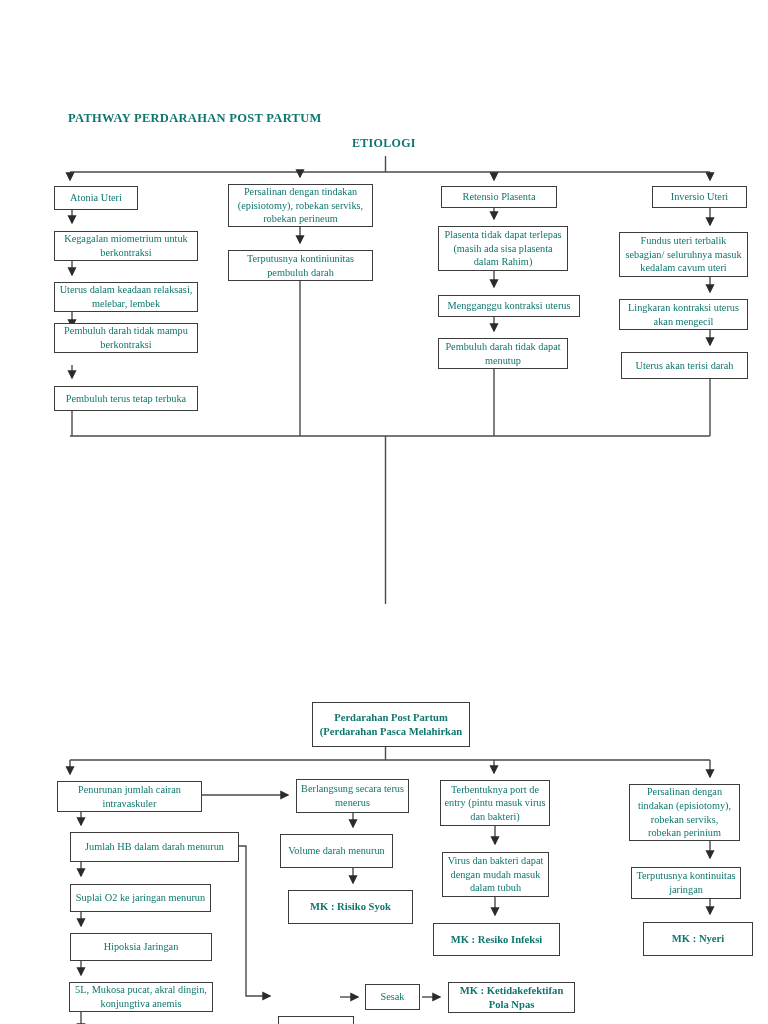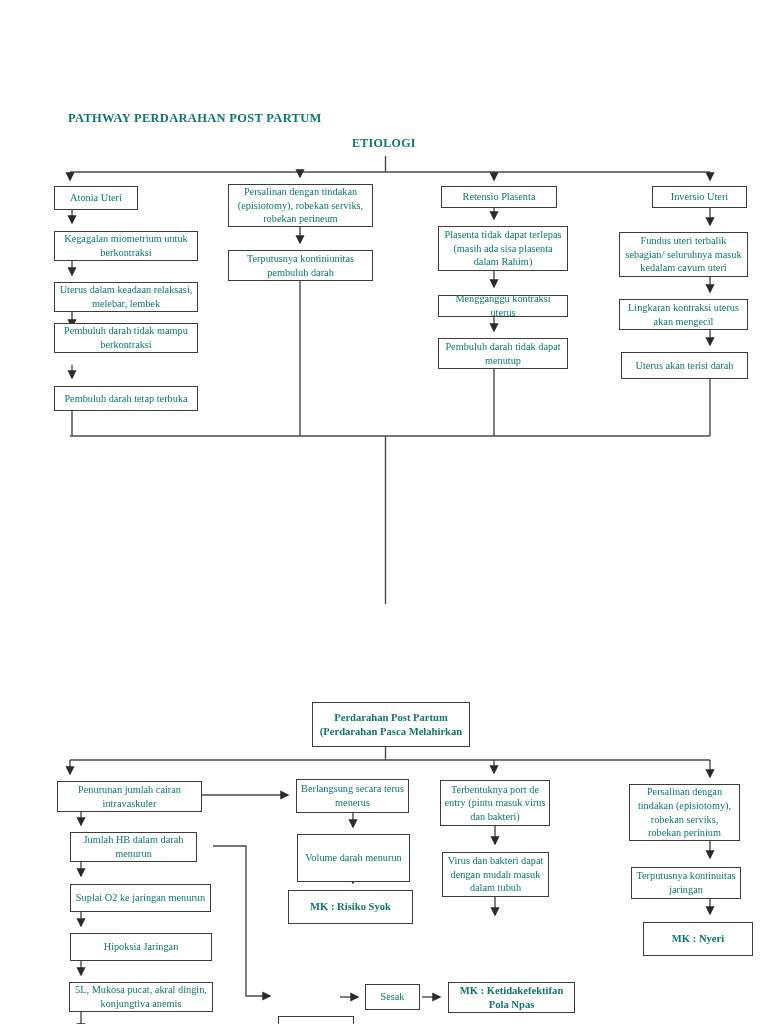--- a/index.html
+++ b/index.html
@@ -88,55 +88,56 @@
     </g>
   </svg>
 
   <div class="title" style="left:68px;top:67px">PATHWAY PERDARAHAN POST PARTUM</div>
   <div class="heading" style="left:352px;top:92px">ETIOLOGI</div>
 
   <div class="bx" style="left:54px;top:142px;width:84px;height:24px">Atonia Uteri</div>
   <div class="bx" style="left:54px;top:187px;width:144px;height:30px">Kegagalan miometrium untuk berkontraksi</div>
   <div class="bx" style="left:54px;top:238px;width:144px;height:30px">Uterus dalam keadaan relaksasi, melebar, lembek</div>
   <div class="bx" style="left:54px;top:279px;width:144px;height:30px">Pembuluh darah tidak mampu berkontraksi</div>
-  <div class="bx" style="left:54px;top:342px;width:144px;height:25px">Pembuluh darah tetap terbuka</div>
+  <div class="bx" style="left:54px;top:342px;width:144px;height:25px">Pembuluh terus tetap terbuka</div>
 
   <div class="bx" style="left:228px;top:140px;width:145px;height:43px">Persalinan dengan tindakan (episiotomy), robekan serviks, robekan perineum</div>
   <div class="bx" style="left:228px;top:206px;width:145px;height:31px">Terputusnya kontiniunitas pembuluh darah</div>
 
   <div class="bx" style="left:441px;top:142px;width:116px;height:22px">Retensio Plasenta</div>
   <div class="bx" style="left:438px;top:182px;width:130px;height:45px">Plasenta tidak dapat terlepas (masih ada sisa plasenta dalam Rahim)</div>
-  <div class="bx" style="left:438px;top:251px;width:130px;height:22px">Mengganggu kontraksi uterus</div>
+  <div class="bx" style="left:438px;top:251px;width:142px;height:22px">Mengganggu kontraksi uterus</div>
   <div class="bx" style="left:438px;top:294px;width:130px;height:31px">Pembuluh darah tidak dapat menutup</div>
 
   <div class="bx" style="left:652px;top:142px;width:95px;height:22px">Inversio Uteri</div>
   <div class="bx" style="left:619px;top:255px;width:129px;height:31px">Lingkaran kontraksi uterus akan mengecil</div>
   <div class="bx" style="left:619px;top:188px;width:129px;height:45px">Fundus uteri terbalik sebagian/ seluruhnya masuk kedalam cavum uteri</div>
   <div class="bx" style="left:621px;top:308px;width:127px;height:27px">Uterus akan terisi darah</div>
 
   <div class="bx bold center-box" style="left:312px;top:658px;width:158px;height:45px">
     <div>
       <span>Perdarahan Post Partum</span>
       <span>(Perdarahan Pasca Melahirkan</span>
     </div>
   </div>
 
   <div class="bx" style="left:57px;top:737px;width:145px;height:31px">Penurunan jumlah cairan intravaskuler</div>
-  <div class="bx" style="left:70px;top:788px;width:127px;height:30px">Jumlah HB dalam darah menurun</div>
+  <div class="bx" style="left:70px;top:788px;width:169px;height:30px">Jumlah HB dalam darah menurun</div>
   <div class="bx" style="left:70px;top:840px;width:141px;height:28px">Suplai O2 ke jaringan menurun</div>
   <div class="bx" style="left:70px;top:889px;width:142px;height:28px">Hipoksia Jaringan</div>
   <div class="bx" style="left:69px;top:938px;width:144px;height:30px">5L, Mukosa pucat, akral dingin, konjungtiva anemis</div>
   <div class="bx bold" style="left:70px;top:994px;width:143px;height:34px">MK : Gangguan Perfusi Jaringan Perifer</div>
 
   <div class="bx" style="left:296px;top:735px;width:113px;height:34px">Berlangsung secara terus menerus</div>
-  <div class="bx" style="left:297px;top:790px;width:113px;height:48px">Volume darah menurun</div>
+  <div class="bx" style="left:280px;top:790px;width:113px;height:34px">Volume darah menurun</div>
   <div class="bx bold" style="left:288px;top:846px;width:125px;height:34px">MK : Risiko Syok</div>
 
   <div class="bx" style="left:440px;top:736px;width:110px;height:46px">Terbentuknya port de entry (pintu masuk virus dan bakteri)</div>
   <div class="bx" style="left:442px;top:808px;width:107px;height:45px">Virus dan bakteri dapat dengan mudah masuk dalam tubuh</div>
+  <div class="bx bold" style="left:433px;top:879px;width:127px;height:33px">MK : Resiko Infeksi</div>
 
   <div class="bx" style="left:629px;top:740px;width:111px;height:57px">Persalinan dengan tindakan (episiotomy), robekan serviks, robekan perinium</div>
   <div class="bx" style="left:631px;top:823px;width:110px;height:32px">Terputusnya kontinuitas jaringan</div>
   <div class="bx bold" style="left:643px;top:878px;width:110px;height:34px">MK : Nyeri</div>
 
   <div class="bx" style="left:278px;top:972px;width:76px;height:26px">Hipoksia</div>
   <div class="bx" style="left:365px;top:940px;width:55px;height:26px">Sesak</div>
   <div class="bx bold" style="left:448px;top:938px;width:127px;height:31px">MK : Ketidakefektifan Pola Npas</div>
 
 </div>

